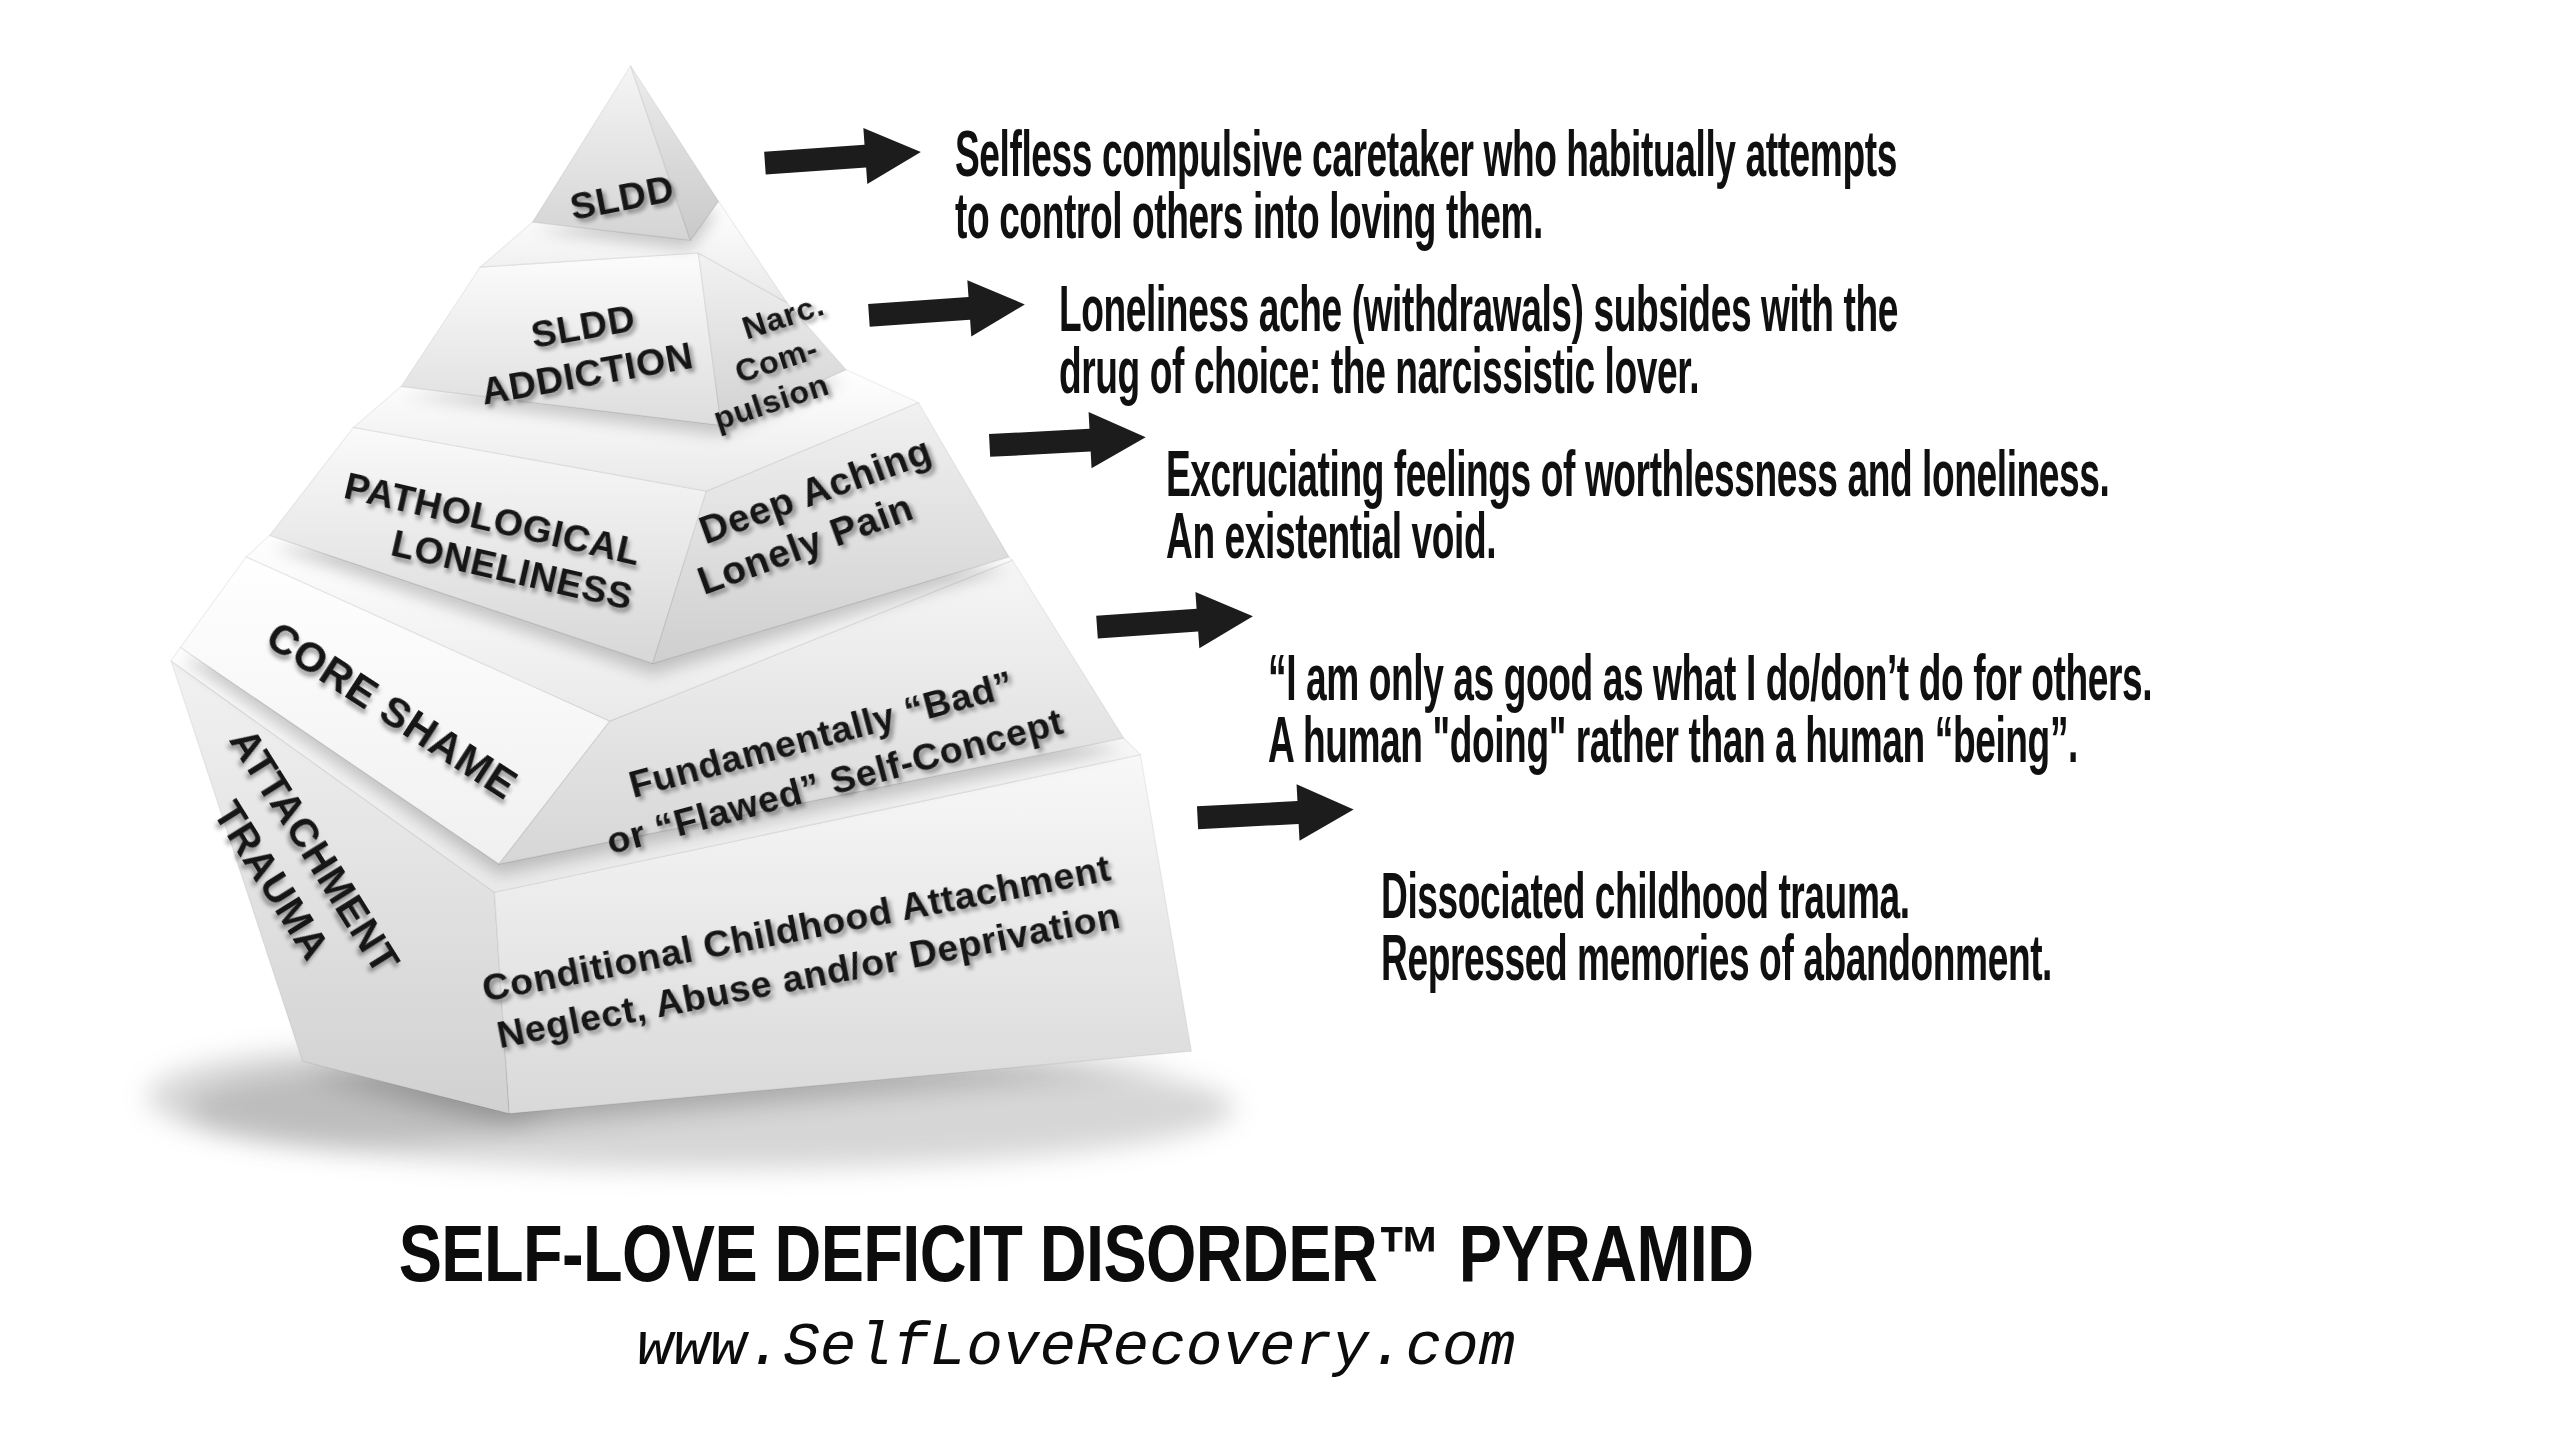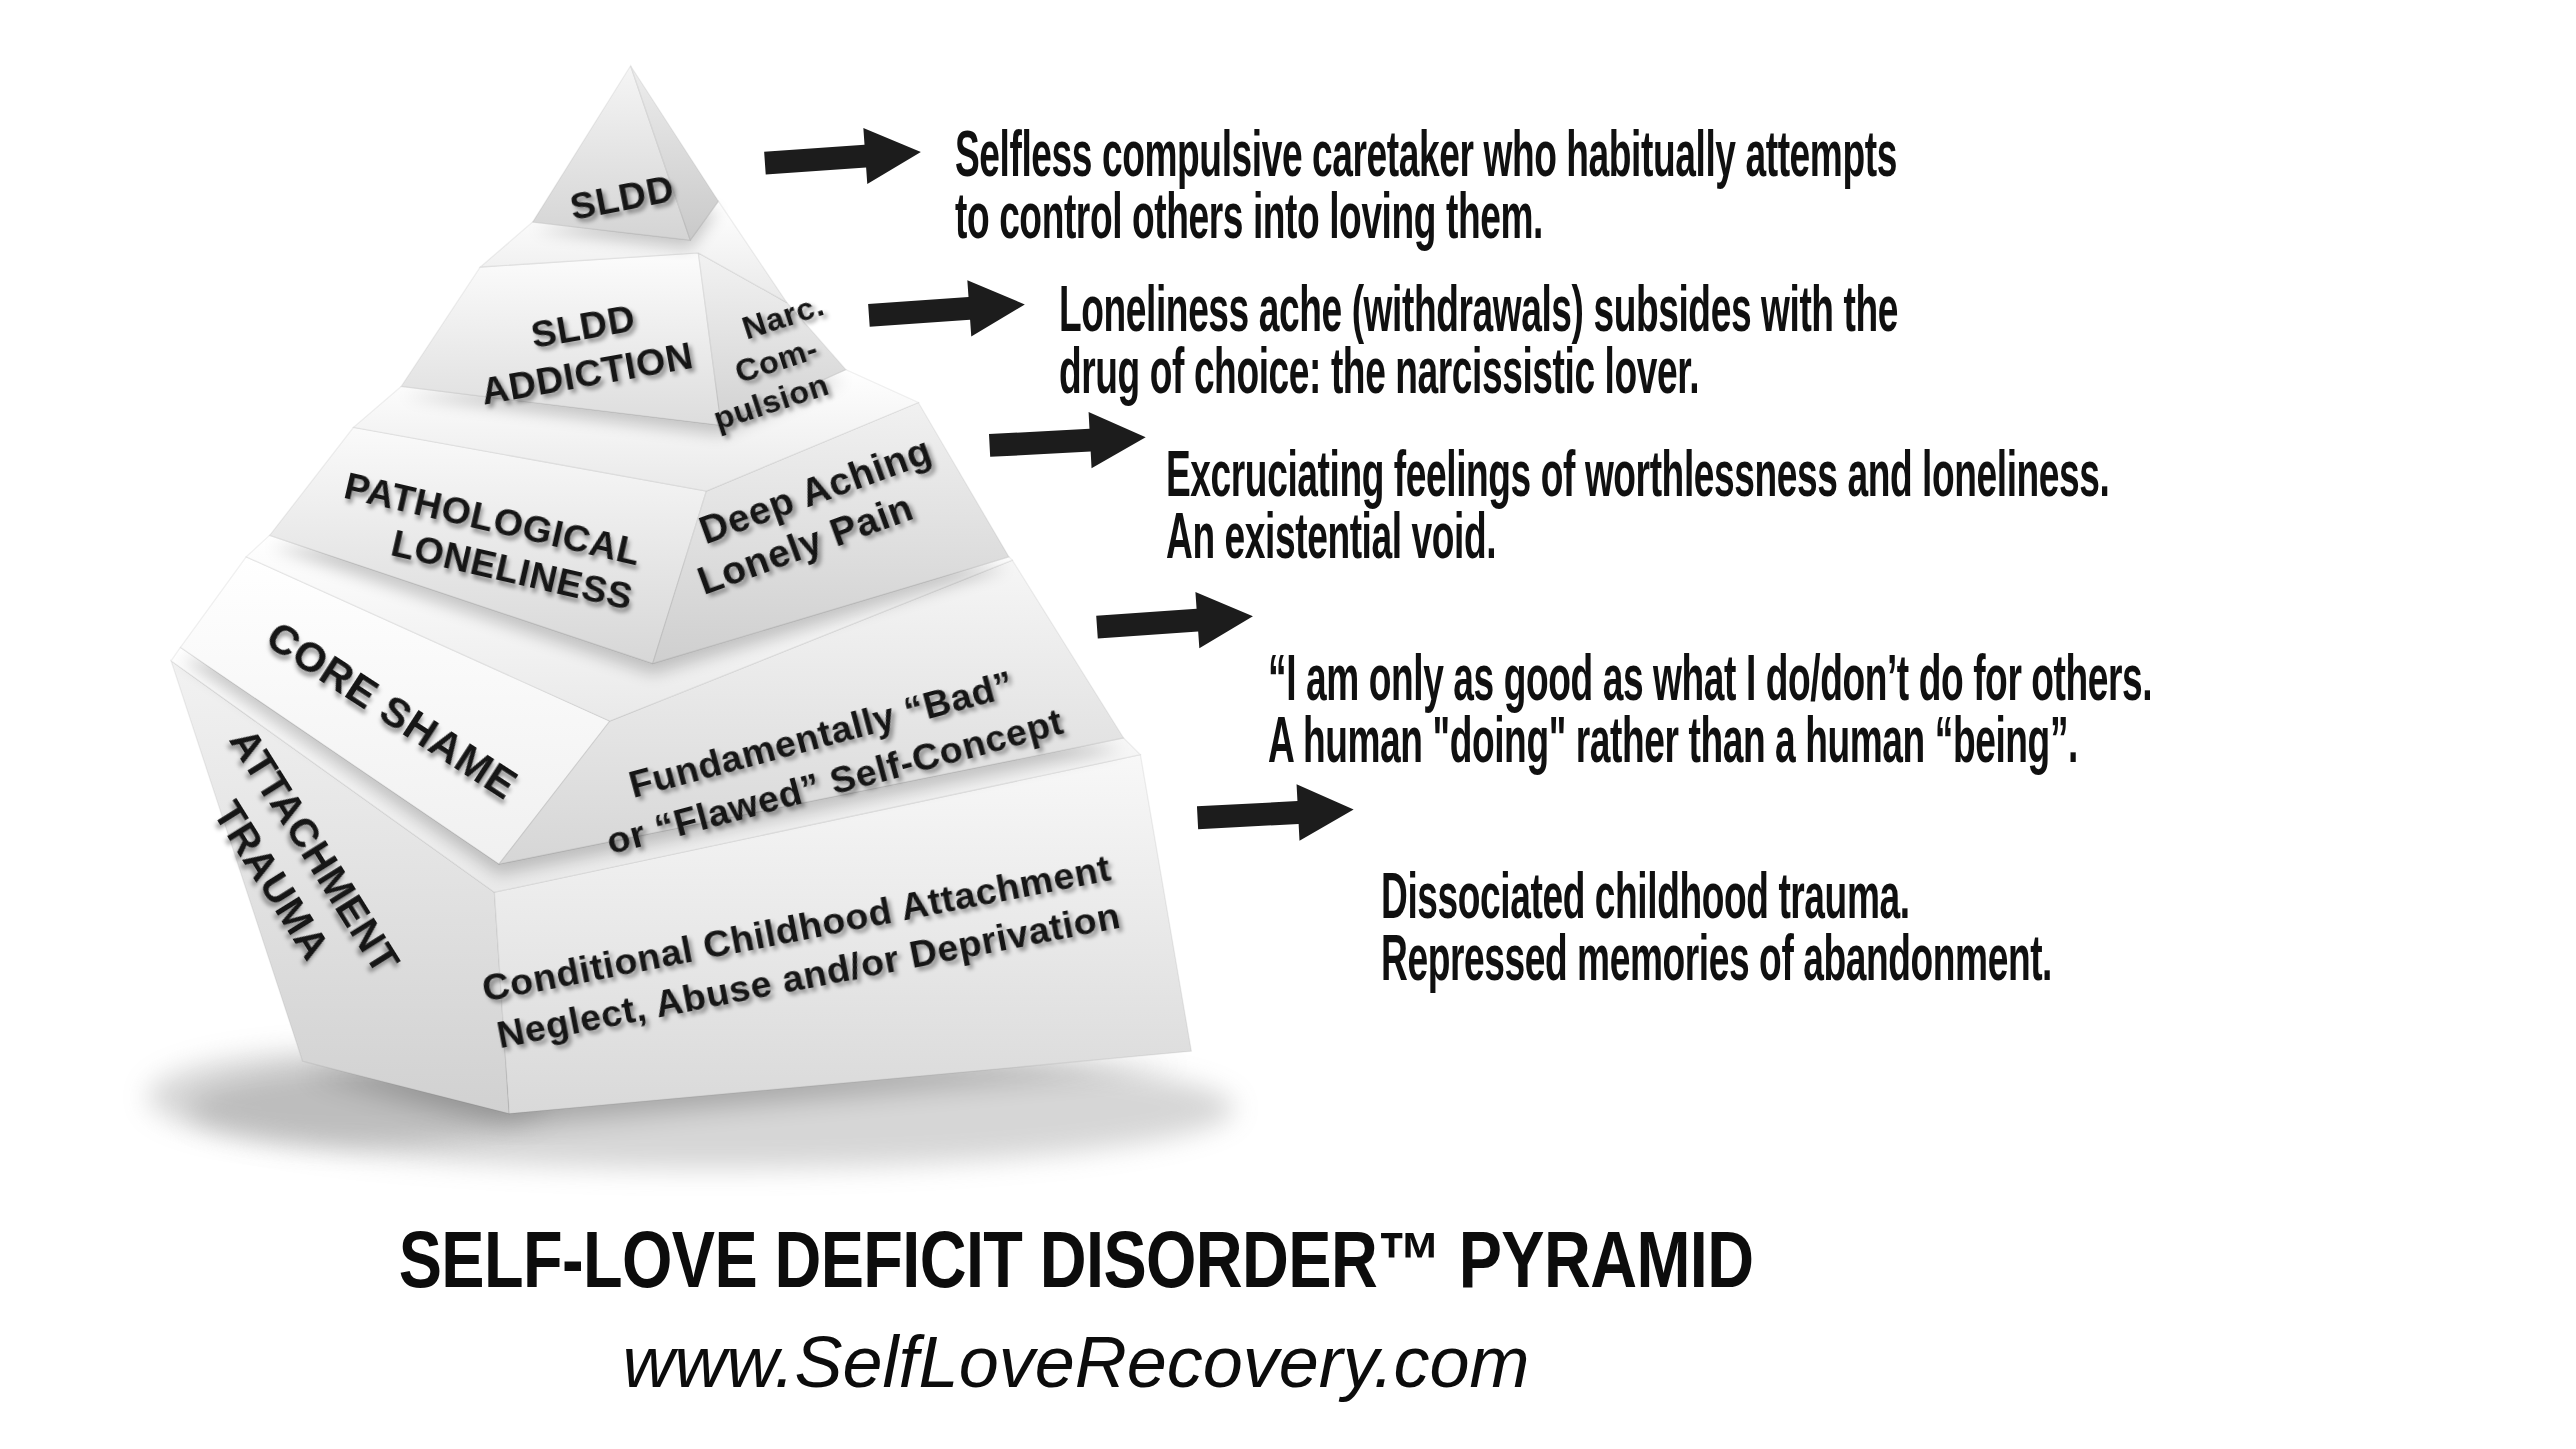--- a/index.html
+++ b/index.html
@@ -12,33 +12,33 @@
   .facelabel{
     font-family:"Liberation Sans",sans-serif;font-weight:bold;fill:#151515;
     text-anchor:middle;letter-spacing:1px;
   }
   .desc{
     position:absolute;font-weight:bold;font-size:64px;line-height:62px;
     letter-spacing:-0.7px;color:#101010;transform:scaleX(0.58);
     transform-origin:left top;white-space:nowrap;
   }
   .title-row{
-    position:absolute;left:0;top:1208px;width:100%;text-align:center;margin-top:6px;
+    position:absolute;left:0;top:1208px;width:100%;text-align:center;
   }
   .title-row .inner{
     display:inline-block;transform:scaleX(0.82);transform-origin:center top;
     font-weight:bold;font-size:79px;letter-spacing:-0.7px;color:#0c0c0c;
     white-space:nowrap;
   }
   .url-row{
     position:absolute;left:0;top:1313px;width:100%;text-align:center;
   }
   .url-row .inner{
-    display:inline-block;font-family:Liberation Sans, sans-serif;font-style:italic;
-    font-size:72px;color:#0c0c0c;white-space:nowrap;margin-top:8px;
+    display:inline-block;font-family:Liberation Mono, monospace;font-style:italic;
+    font-size:61px;color:#0c0c0c;white-space:nowrap;
   }
 </style>
 </head>
 <body>
 
 <div class="stage">
 
   <svg class="pyramid-svg" width="2576" height="1449" viewBox="0 0 3840 2160">
     <defs>
       <linearGradient id="gTop" x1="0" y1="0" x2="0" y2="1">

